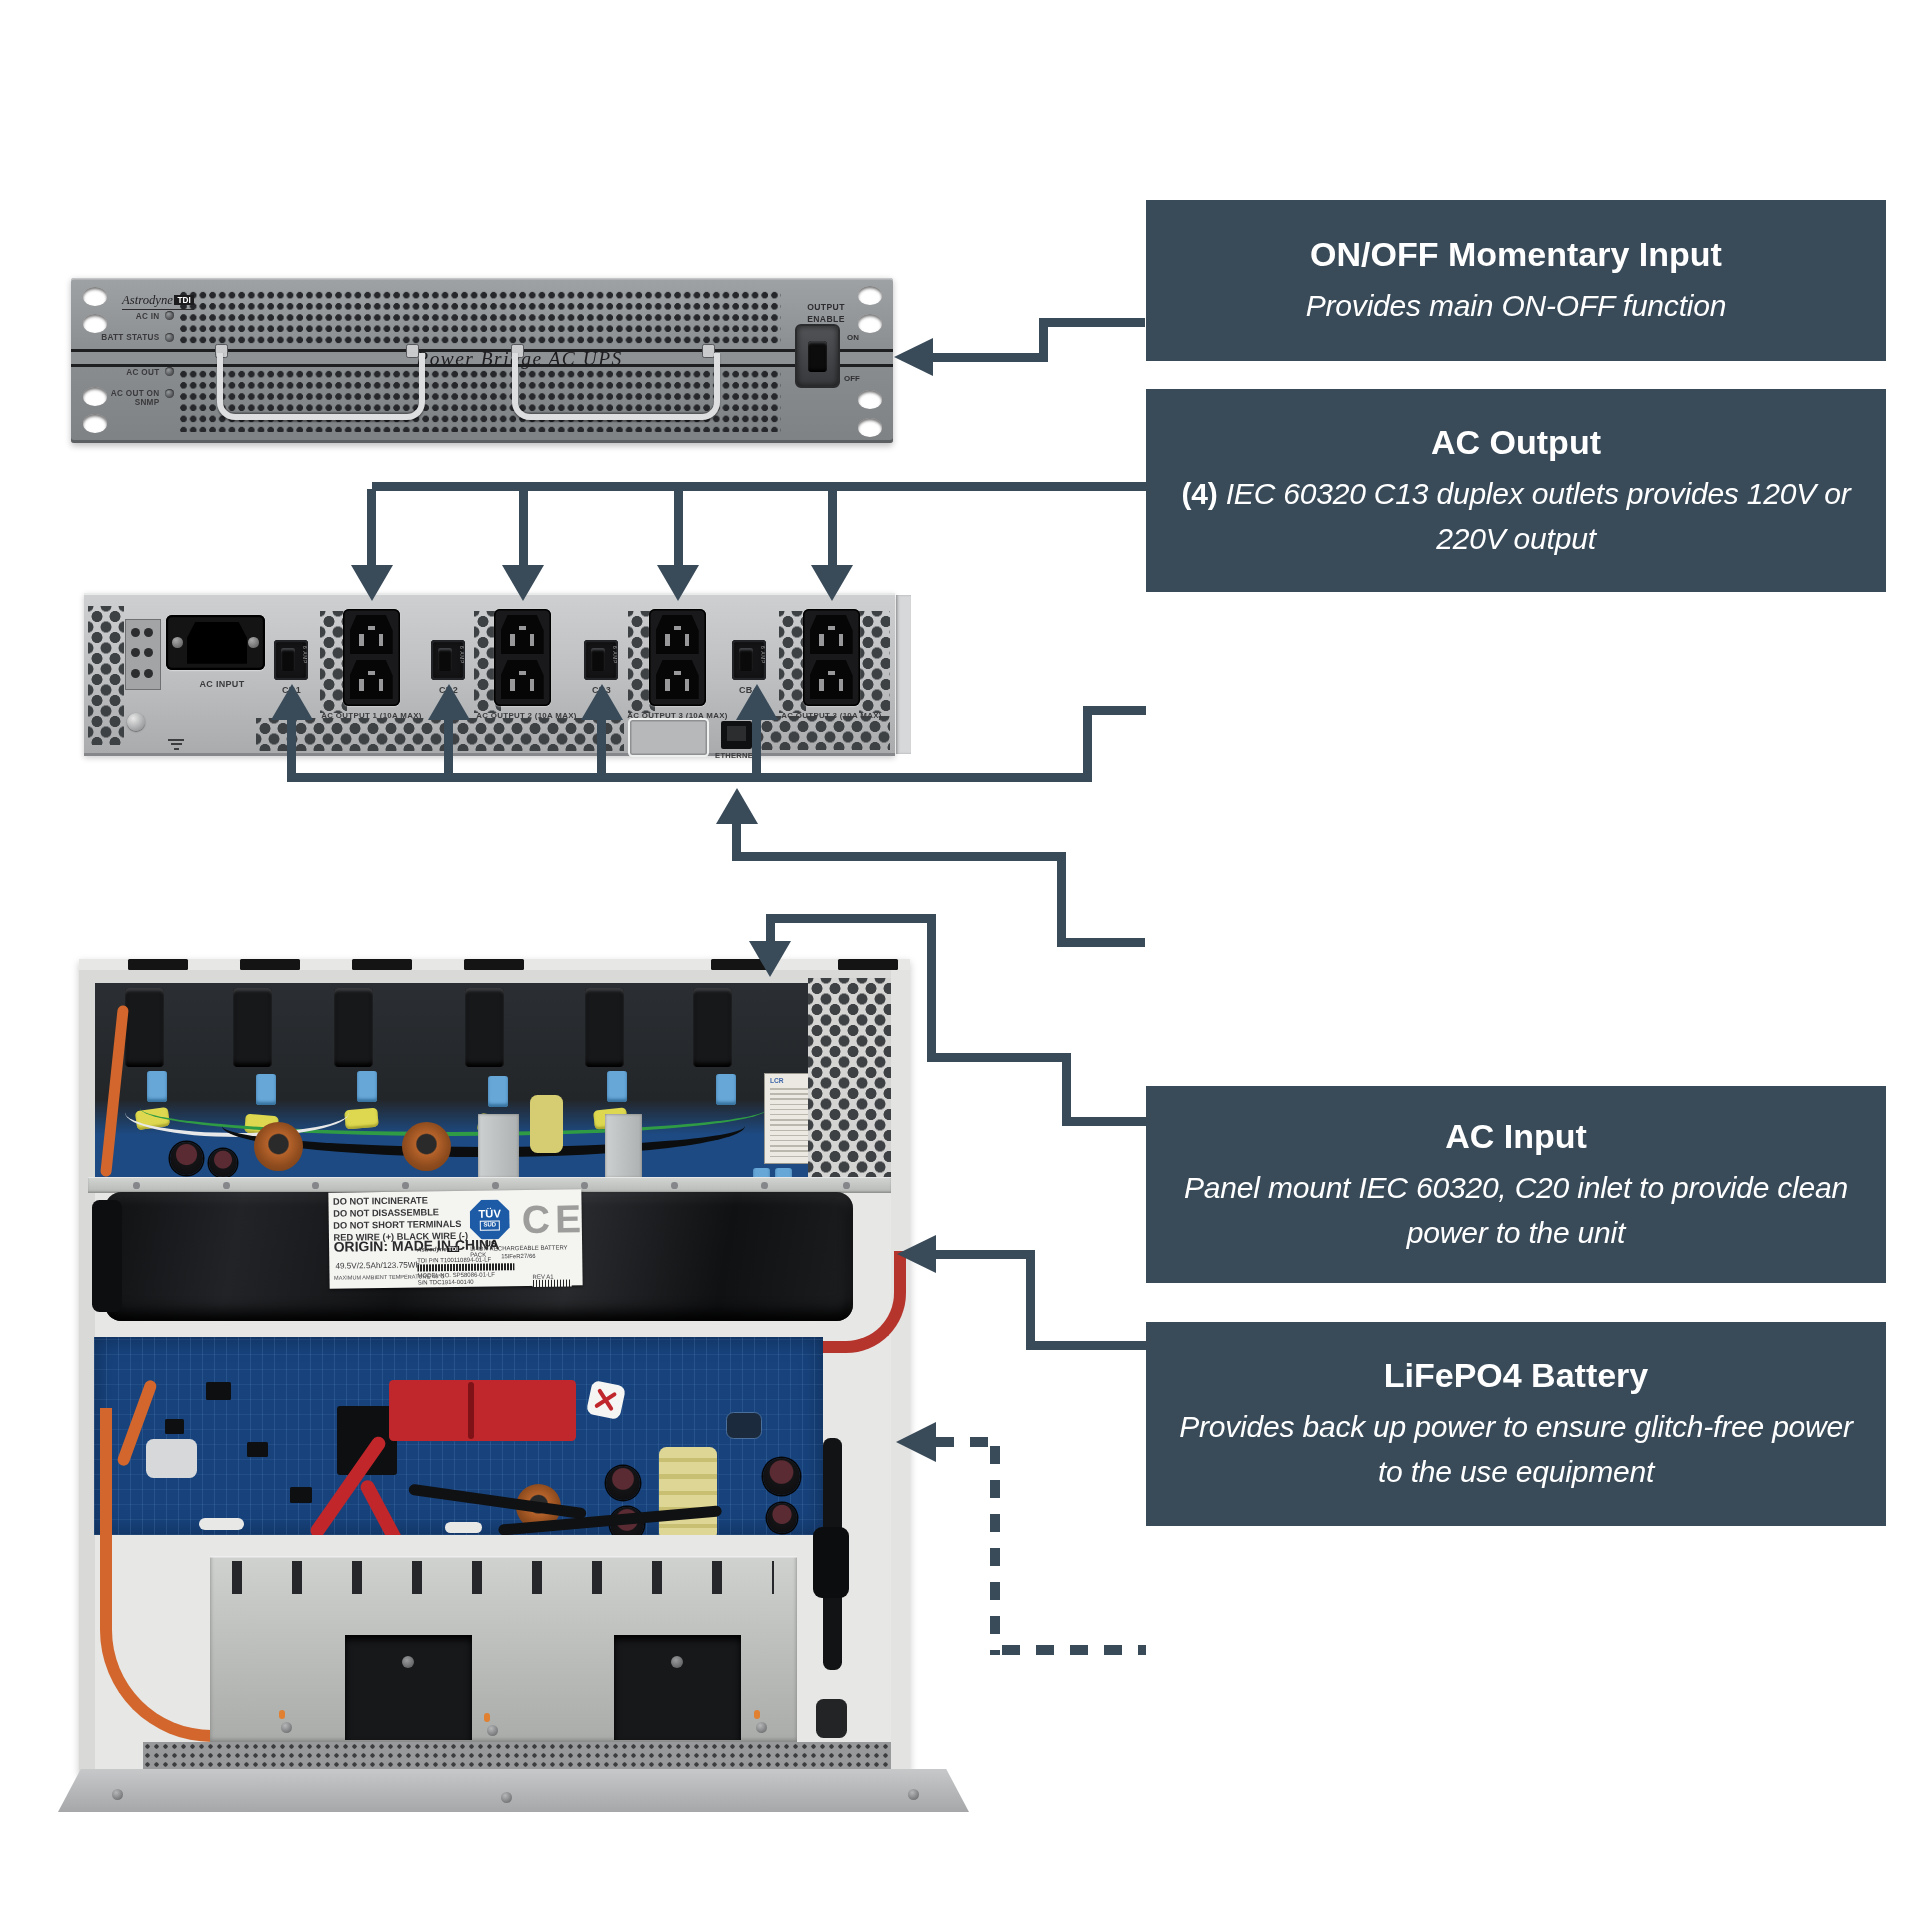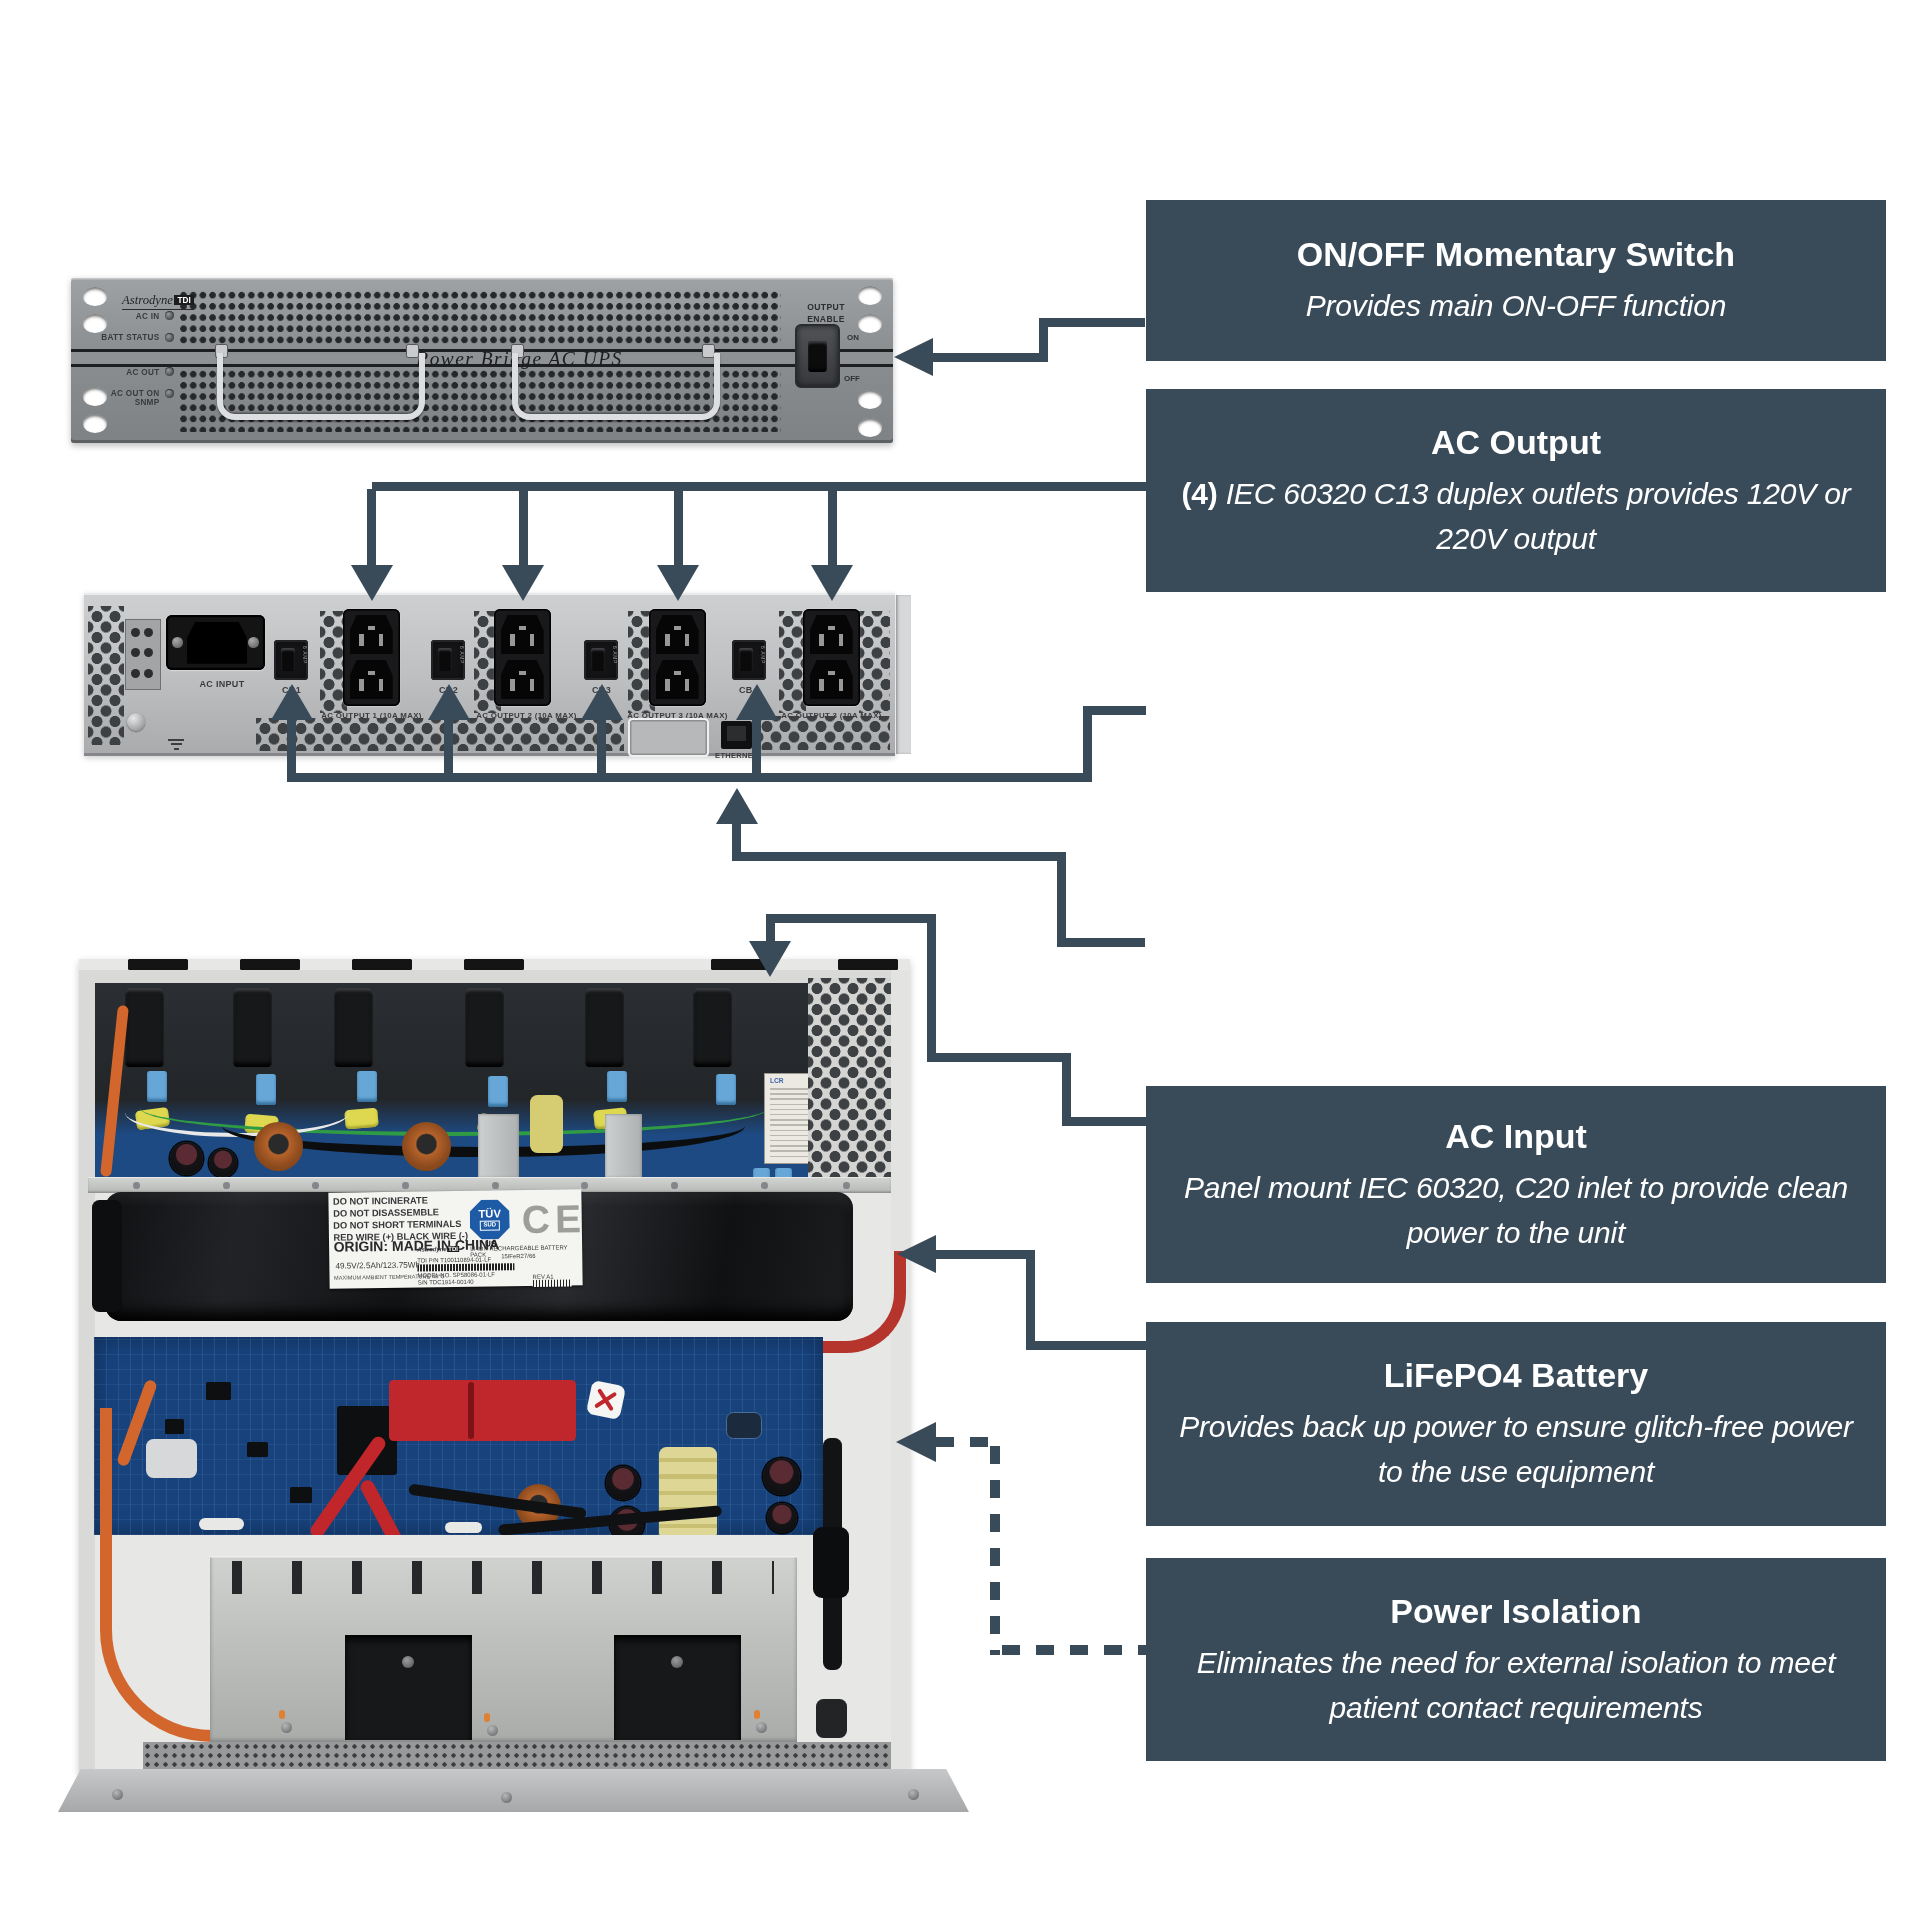--- a/index.html
+++ b/index.html
@@ -510,34 +510,30 @@
   <div class="sg" style="left:1026px;top:1250px;width:9px;height:100px"></div>
   <div class="sg" style="left:935px;top:1250px;width:100px;height:9px"></div>
   <div class="ah al" style="left:897px;top:1235px"></div>
 
   <div class="dh" style="left:1002px;top:1645px;width:144px"></div>
   <div class="dv" style="left:990px;top:1446px;height:209px"></div>
   <div class="dh" style="left:936px;top:1437px;width:61px"></div>
   <div class="ah al" style="left:896px;top:1422px;border-top-width:20px;border-bottom-width:20px;border-right-width:40px"></div>
 
   <div class="note" style="top:200px;height:161px">
-    <h3 class="nt">ON/OFF Momentary Switch</h3>
+    <h3 class="nt">ON/OFF Momentary Input</h3>
     <p class="nd"><span class="ndb"></span> <span>Provides main ON-OFF function</span></p>
   </div>
   <div class="note" style="top:389px;height:203px">
     <h3 class="nt">AC Output</h3>
     <p class="nd"><span class="ndb">(4)</span> <span>IEC 60320 C13 duplex outlets provides 120V or 220V output</span></p>
   </div>
   <div class="note" style="top:1086px;height:197px">
     <h3 class="nt">AC Input</h3>
     <p class="nd"><span class="ndb"></span> <span>Panel mount IEC 60320, C20 inlet to provide clean power to the unit</span></p>
   </div>
   <div class="note" style="top:1322px;height:204px">
     <h3 class="nt">LiFePO4 Battery</h3>
     <p class="nd"><span class="ndb"></span> <span>Provides back up power to ensure glitch-free power to the use equipment</span></p>
   </div>
-  <div class="note" style="top:1558px;height:203px">
-    <h3 class="nt">Power Isolation</h3>
-    <p class="nd"><span class="ndb"></span> <span>Eliminates the need for external isolation to meet patient contact requirements</span></p>
-  </div>
 
 </div>
 
 
 </body></html>

